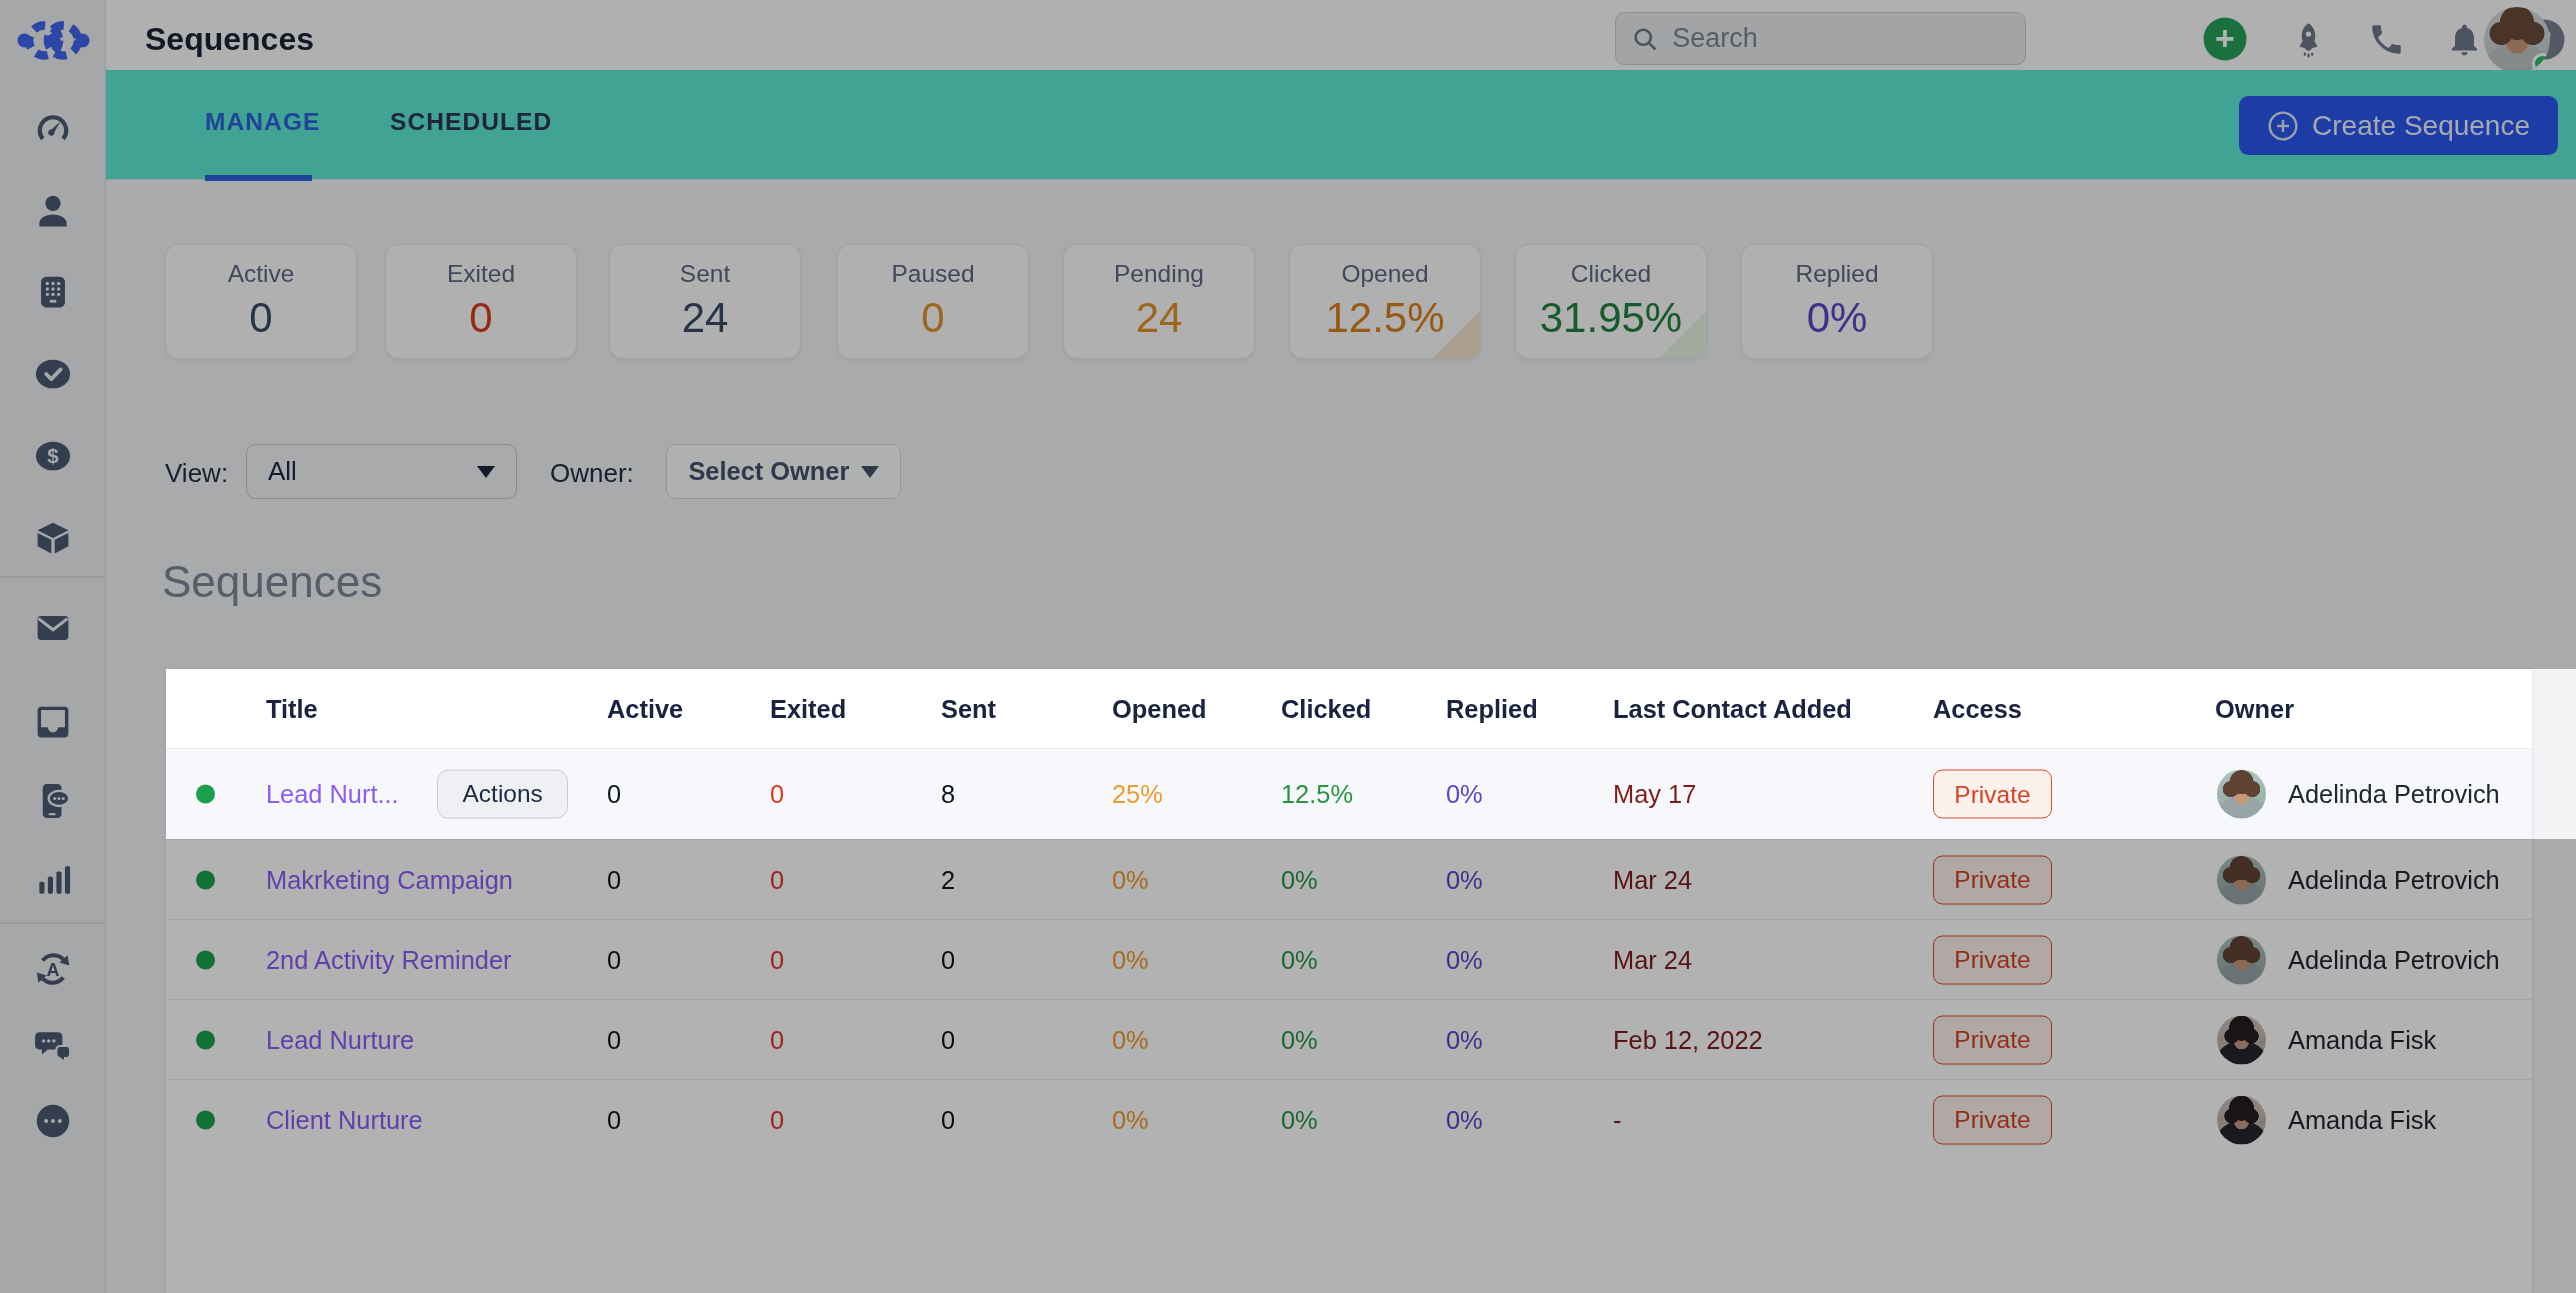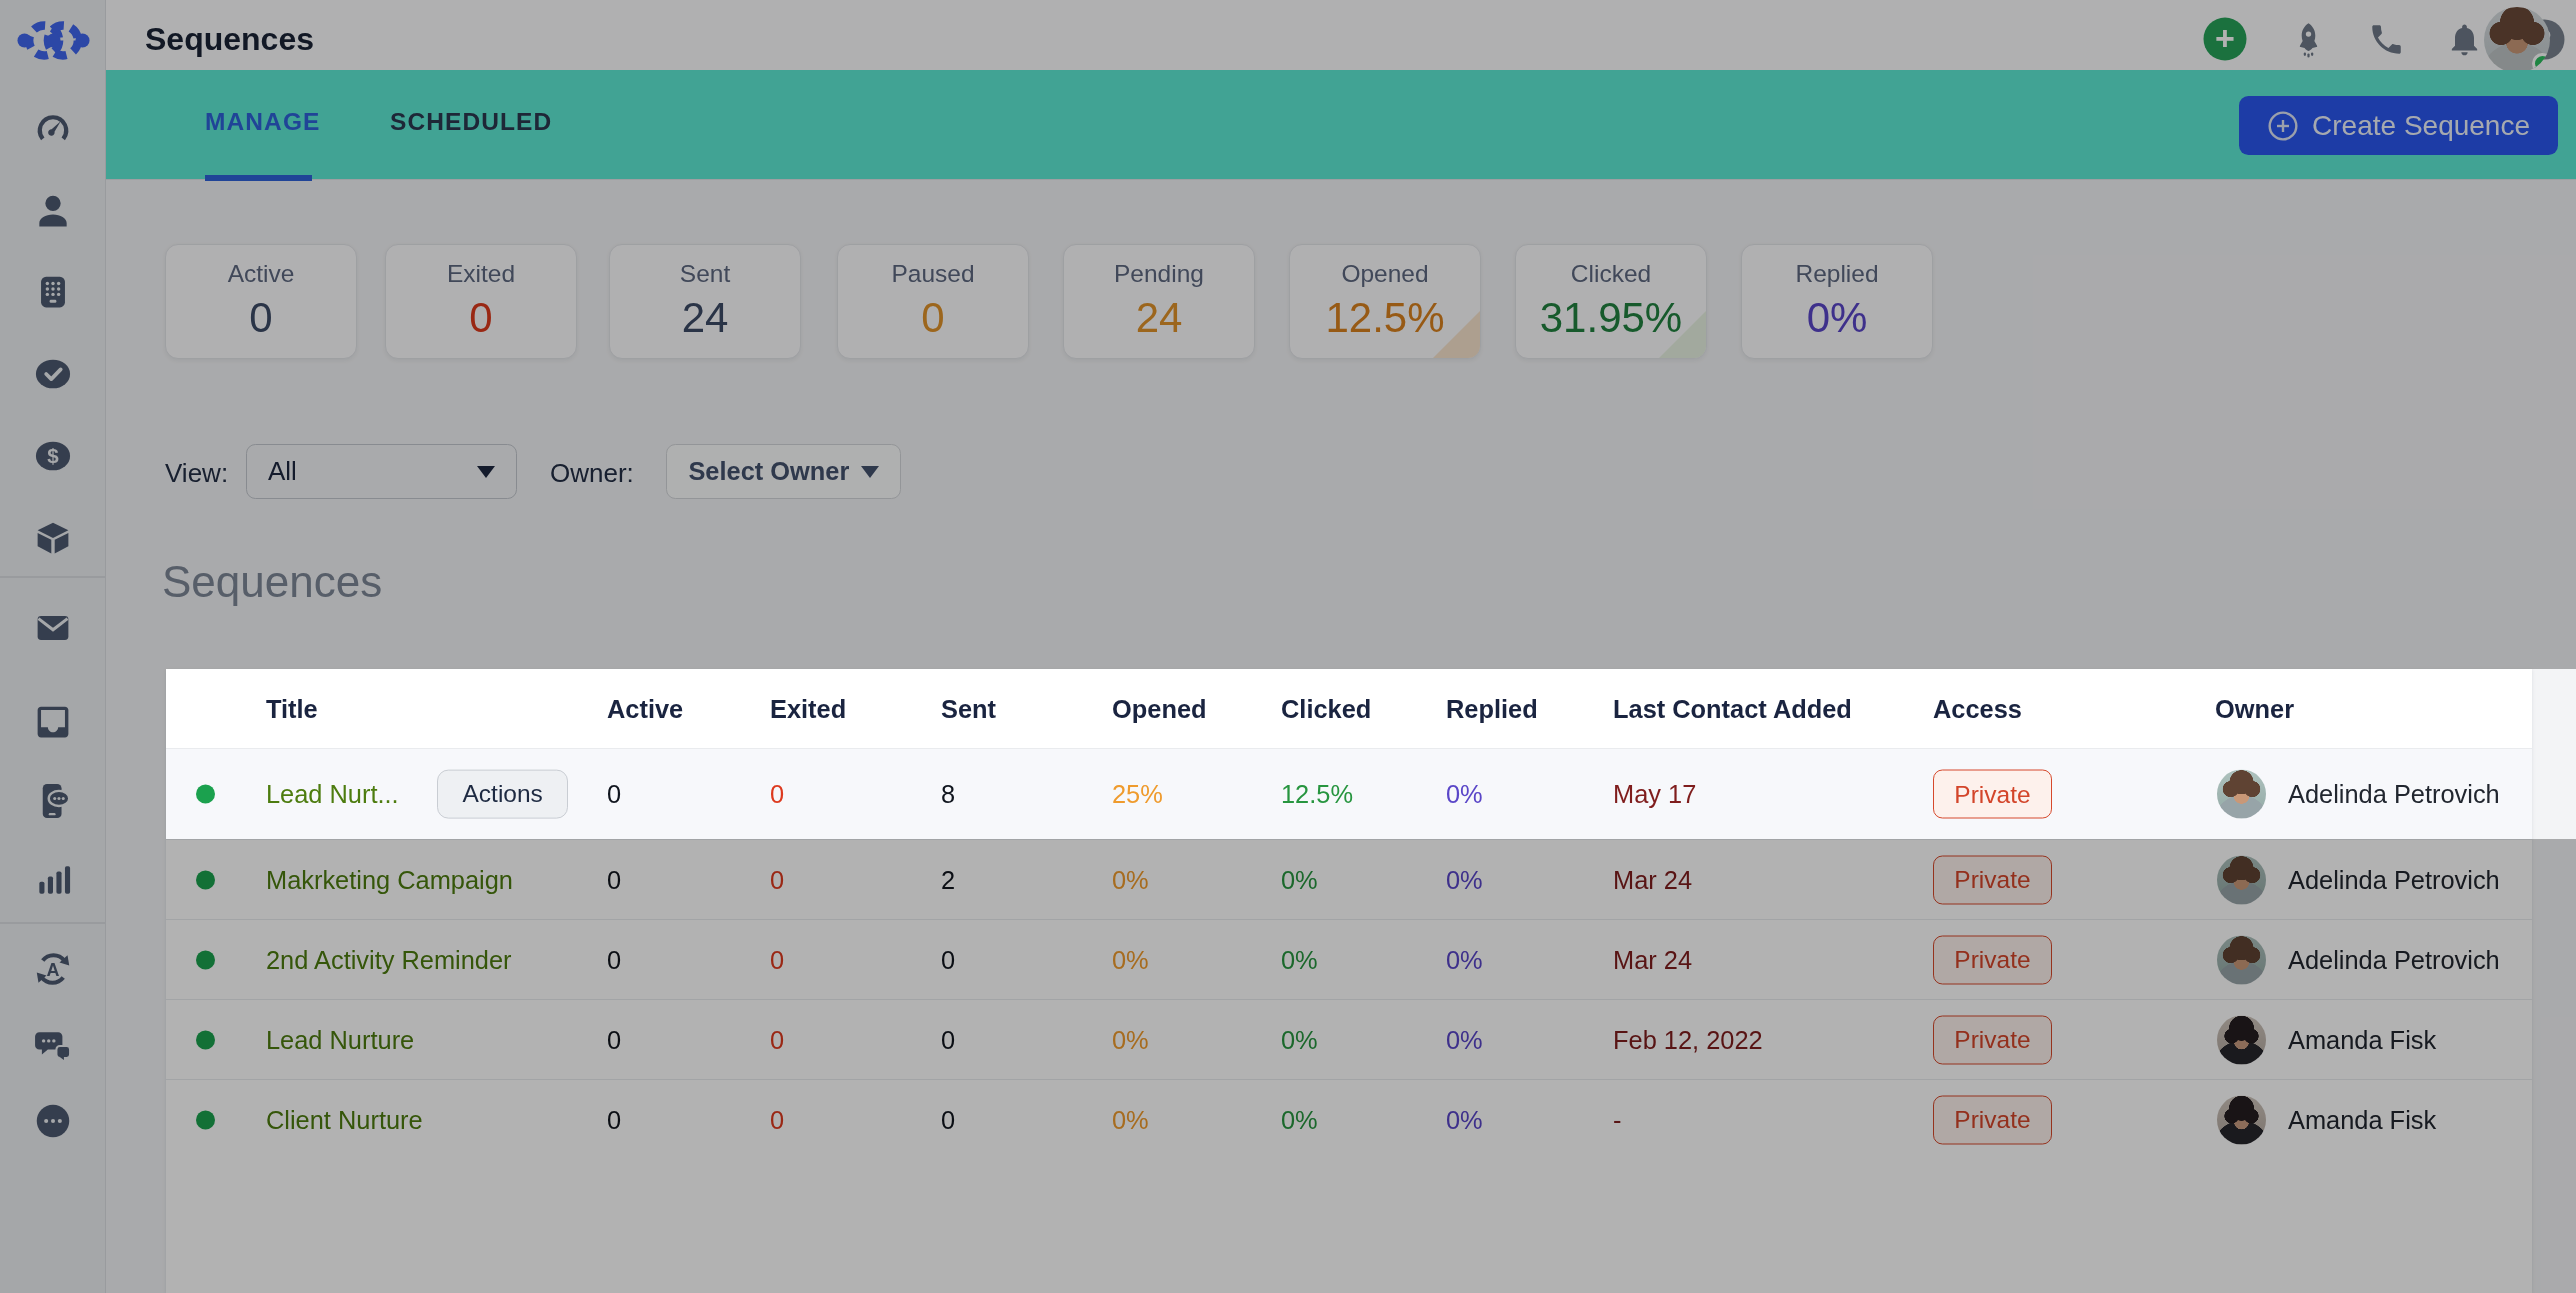--- a/index.html
+++ b/index.html
@@ -75,21 +75,21 @@
   .section-title{position:absolute;left:162px;top:557px;font-size:44px;font-weight:400;color:#7d8797;}
 
   
   .table{position:absolute;left:166px;top:669px;width:2366px;height:624px;background:#ffffff;box-shadow:0 0.9px 3.8px rgba(20,30,50,.10);}
   .thead{position:relative;height:79px;}
   .th{position:absolute;top:50%;transform:translateY(-50%);font-size:25.4px;font-weight:700;color:#1a2440;white-space:nowrap;}
   .trow{position:relative;height:80px;border-top:1.9px solid #e9ebee;}
   .trow.hl{height:91px;background:#f7f8fb;}
   .cell{position:absolute;top:50%;transform:translateY(-50%);font-size:25.4px;white-space:nowrap;}
   .dot{left:30px;width:19px;height:19px;border-radius:50%;background:#1ba14e;}
-  .c-title{left:100px;color:#4d7c0f;font-weight:500;}
+  .c-title{left:100px;color:#8b5cf6;font-weight:500;}
   .c-active{left:441px;color:#10151e;}
   .c-exited{left:604px;color:#dd3a1f;}
   .c-sent{left:775px;color:#10151e;}
   .c-opened{left:946px;color:#ef9b2d;}
   .c-clicked{left:1115px;color:#27953f;}
   .c-replied{left:1280px;color:#5a46c8;}
   .c-date{left:1447px;color:#7f1d1d;}
   .badge{left:1767px;width:119px;height:49px;border:1.9px solid #d6492c;border-radius:9.4px;background:#fdf1ec;color:#d3452a;font-size:24.5px;display:flex;align-items:center;justify-content:center;}
   .c-avatar{left:2051px;width:49px;height:49px;}
   .c-owner{left:2122px;color:#21262f;}
@@ -217,20 +217,27 @@
         <circle cx="12" cy="12" r="9.5"></circle>
         <circle cx="8" cy="12" r="1.2" fill="#edeff2"></circle>
         <circle cx="12" cy="12" r="1.2" fill="#edeff2"></circle>
         <circle cx="16" cy="12" r="1.2" fill="#edeff2"></circle>
       </svg>
   </div>
 </div>
 
 <div class="topbar">
   <div class="page-title">Sequences</div>
+  <div class="searchbox">
+    <svg viewBox="0 0 24 24" fill="none" stroke="#6c7683" stroke-width="2.2">
+        <circle cx="10.5" cy="10.5" r="6.5"></circle>
+        <line x1="15.5" y1="15.5" x2="21" y2="21"></line>
+      </svg>
+    <input placeholder="Search" style="">
+  </div>
   <div class="tico" style="left:2119px">
       <div class="plus-btn">+</div>
     </div>
   <div class="tico" style="left:2202px">
     <svg viewBox="0 0 24 24">
         <path d="M12 1.8c2.6 1.6 4.3 4.5 4.3 7.8 0 1.2-.2 2.3-.6 3.4l1.7 2.9c.2.4 0 .8-.4.9l-2.5.6c-.6.8-1.5 1.5-2.5 1.9-1-.4-1.9-1.1-2.5-1.9l-2.5-.6c-.4-.1-.6-.5-.4-.9l1.7-2.9c-.4-1.1-.6-2.2-.6-3.4 0-3.3 1.7-6.2 4.3-7.8z"></path>
         <circle cx="12" cy="8.6" r="1.7" fill="#fcfdfe"></circle>
         <rect x="9" y="20.2" width="1.4" height="2.2" rx=".7"></rect>
         <rect x="11.3" y="20.8" width="1.4" height="2.6" rx=".7"></rect>
         <rect x="13.6" y="20.2" width="1.4" height="2.2" rx=".7"></rect>

